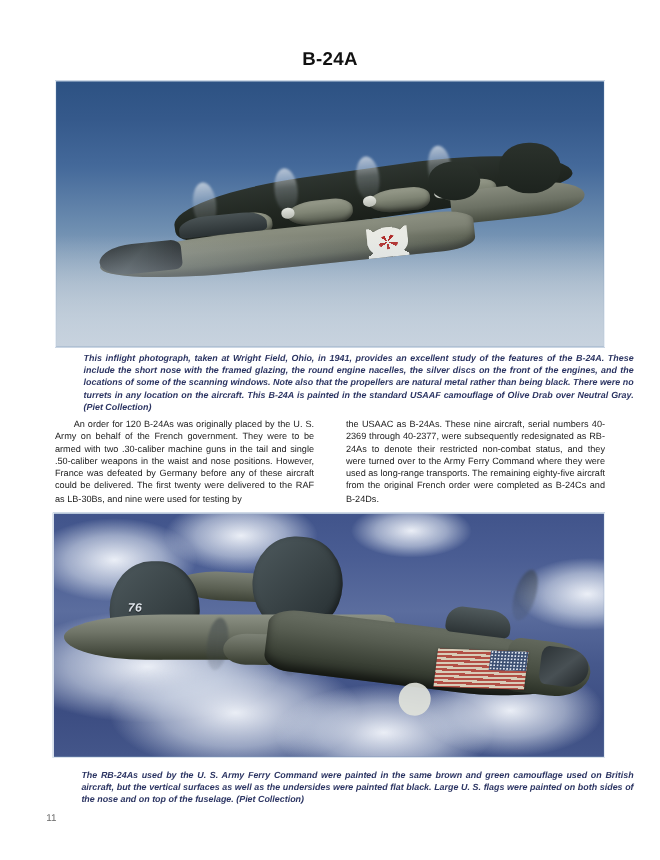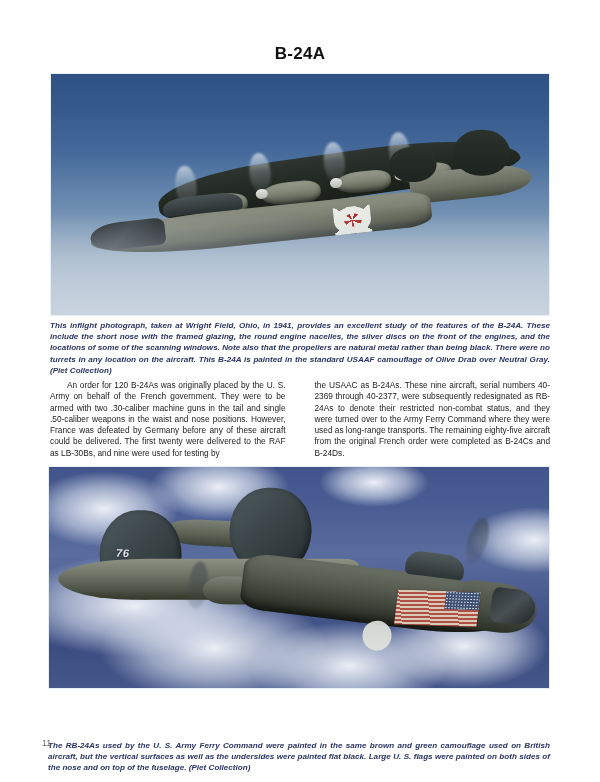--- a/index.html
+++ b/index.html
@@ -392,29 +392,30 @@
   
   .caption {
     position: absolute;
     font-style: italic;
     font-weight: bold;
     font-size: 8.1px;
     line-height: 11.2px;
     color: #2b3462;
     text-align: justify;
     text-justify: inter-word;
+    margin-left: 26px;
   }
   .caption-top {
     left: 50px;
     top: 320px;
     width: 500px;
   }
   .caption-bottom {
     left: 48px;
-    top: 740px;
+    top: 699px;
     width: 502px;
   }
 
   
   .body-cols {
     position: absolute;
     left: 50px;
     top: 380px;
     width: 500px;
     display: flex;

